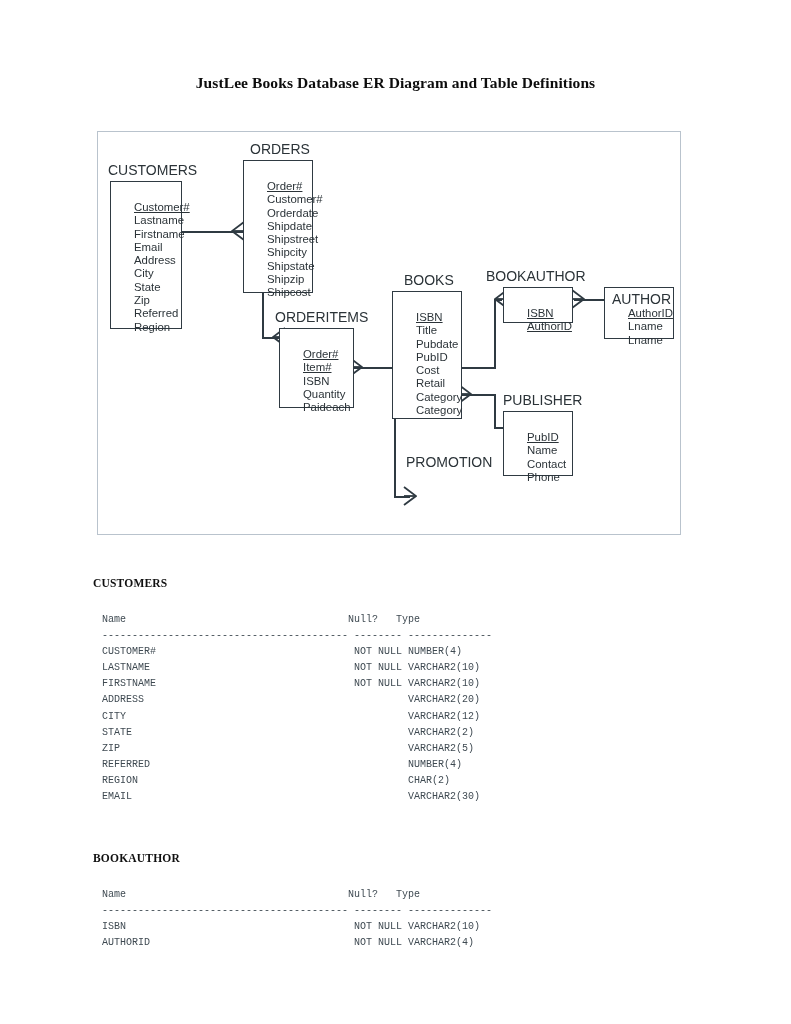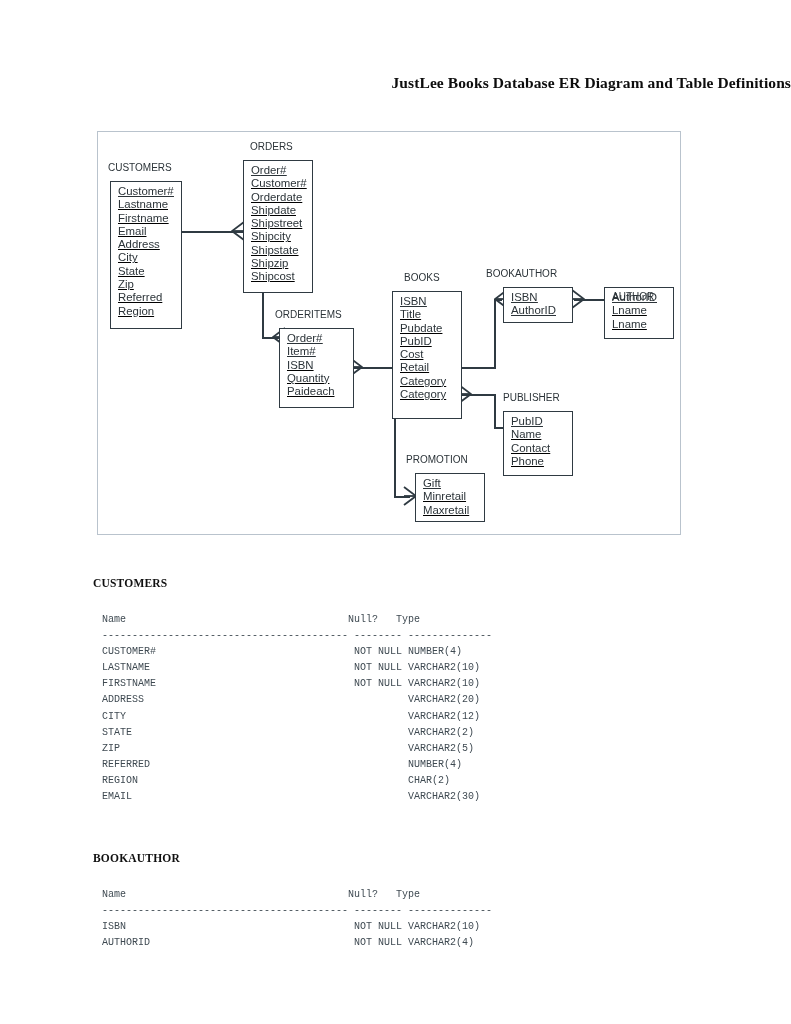--- a/index.html
+++ b/index.html
@@ -19,21 +19,21 @@
     inset: 0;
     background: #ffffff;
   }
 
   
   .doc-title {
     position: absolute;
     top: 74px;
     left: 0;
     width: 791px;
-    text-align: right;
+    text-align: center;
     font-family: "Liberation Serif", serif;
     font-weight: bold;
     font-size: 15.5px;
     color: #0d0d0d;
     letter-spacing: 0.1px;
   }
 
   
   .er-frame {
     position: absolute;
@@ -55,30 +55,29 @@
   .entity {
     position: absolute;
     border: 1.6px solid #2f3a42;
     background: #ffffff;
     box-sizing: border-box;
     z-index: 3;
   }
   .entity-title {
     position: absolute;
     font-family: "Liberation Sans", sans-serif;
-    font-size: 10px;
+    font-size: 14px;
     color: #2b3338;
     white-space: nowrap;
     z-index: 4;
   }
   .attr-list {
-    margin: 0;
+    margin: 16px;
     padding: 3px 0 3px 7px;
     list-style: none;
-    text-decoration: underline;
   }
   .attr-list li {
     font-family: "Liberation Sans", sans-serif;
     font-size: 11.4px;
     line-height: 13.3px;
     color: #2b3338;
     white-space: nowrap;
   }
   .attr-list li.pk {
     text-decoration: underline;
@@ -255,27 +254,20 @@
       <div class="entity" style="left:405px; top:279px; width:70px; height:65px;">
         <ul class="attr-list">
           <li class="pk">PubID</li>
           <li>Name</li>
           <li>Contact</li>
           <li>Phone</li>
         </ul>
       </div>
 
       <div class="entity-title" style="left:308px; top:322px;text-align:right;">PROMOTION</div>
-      <div class="entity" style="left:317px; top:341px; width:70px; height:49px;">
-        <ul class="attr-list">
-          <li class="pk">Gift</li>
-          <li>Minretail</li>
-          <li>Maxretail</li>
-        </ul>
-      </div>
 
     </div>
   </div>
 
   <div class="tbl-section" style="top:577px;">
     <div class="tbl-name">CUSTOMERS</div>
     <pre class="desc" style="margin-top:23px; margin-left:9px;"><span class="row"><span>Name</span><span style="white-space:pre">                                     </span><span>Null?</span><span style="white-space:pre">   </span><span>Type</span></span><span class="row"><span>-----------------------------------------</span><span style="white-space:pre"> </span><span>--------</span><span style="white-space:pre"> </span><span>--------------</span></span><span class="row"><span>CUSTOMER#</span><span style="white-space:pre">                                 </span><span>NOT NULL</span><span style="white-space:pre"> </span><span>NUMBER(4)</span></span><span class="row"><span>LASTNAME</span><span style="white-space:pre">                                  </span><span>NOT NULL</span><span style="white-space:pre"> </span><span>VARCHAR2(10)</span></span><span class="row"><span>FIRSTNAME</span><span style="white-space:pre">                                 </span><span>NOT NULL</span><span style="white-space:pre"> </span><span>VARCHAR2(10)</span></span><span class="row"><span>ADDRESS</span><span style="white-space:pre">                                            </span><span>VARCHAR2(20)</span></span><span class="row"><span>CITY</span><span style="white-space:pre">                                               </span><span>VARCHAR2(12)</span></span><span class="row"><span>STATE</span><span style="white-space:pre">                                              </span><span>VARCHAR2(2)</span></span><span class="row"><span>ZIP</span><span style="white-space:pre">                                                </span><span>VARCHAR2(5)</span></span><span class="row"><span>REFERRED</span><span style="white-space:pre">                                           </span><span>NUMBER(4)</span></span><span class="row"><span>REGION</span><span style="white-space:pre">                                             </span><span>CHAR(2)</span></span><span class="row"><span>EMAIL</span><span style="white-space:pre">                                              </span><span>VARCHAR2(30)</span></span></pre>
   </div>
 
   <div class="tbl-section" style="top:852px;">

